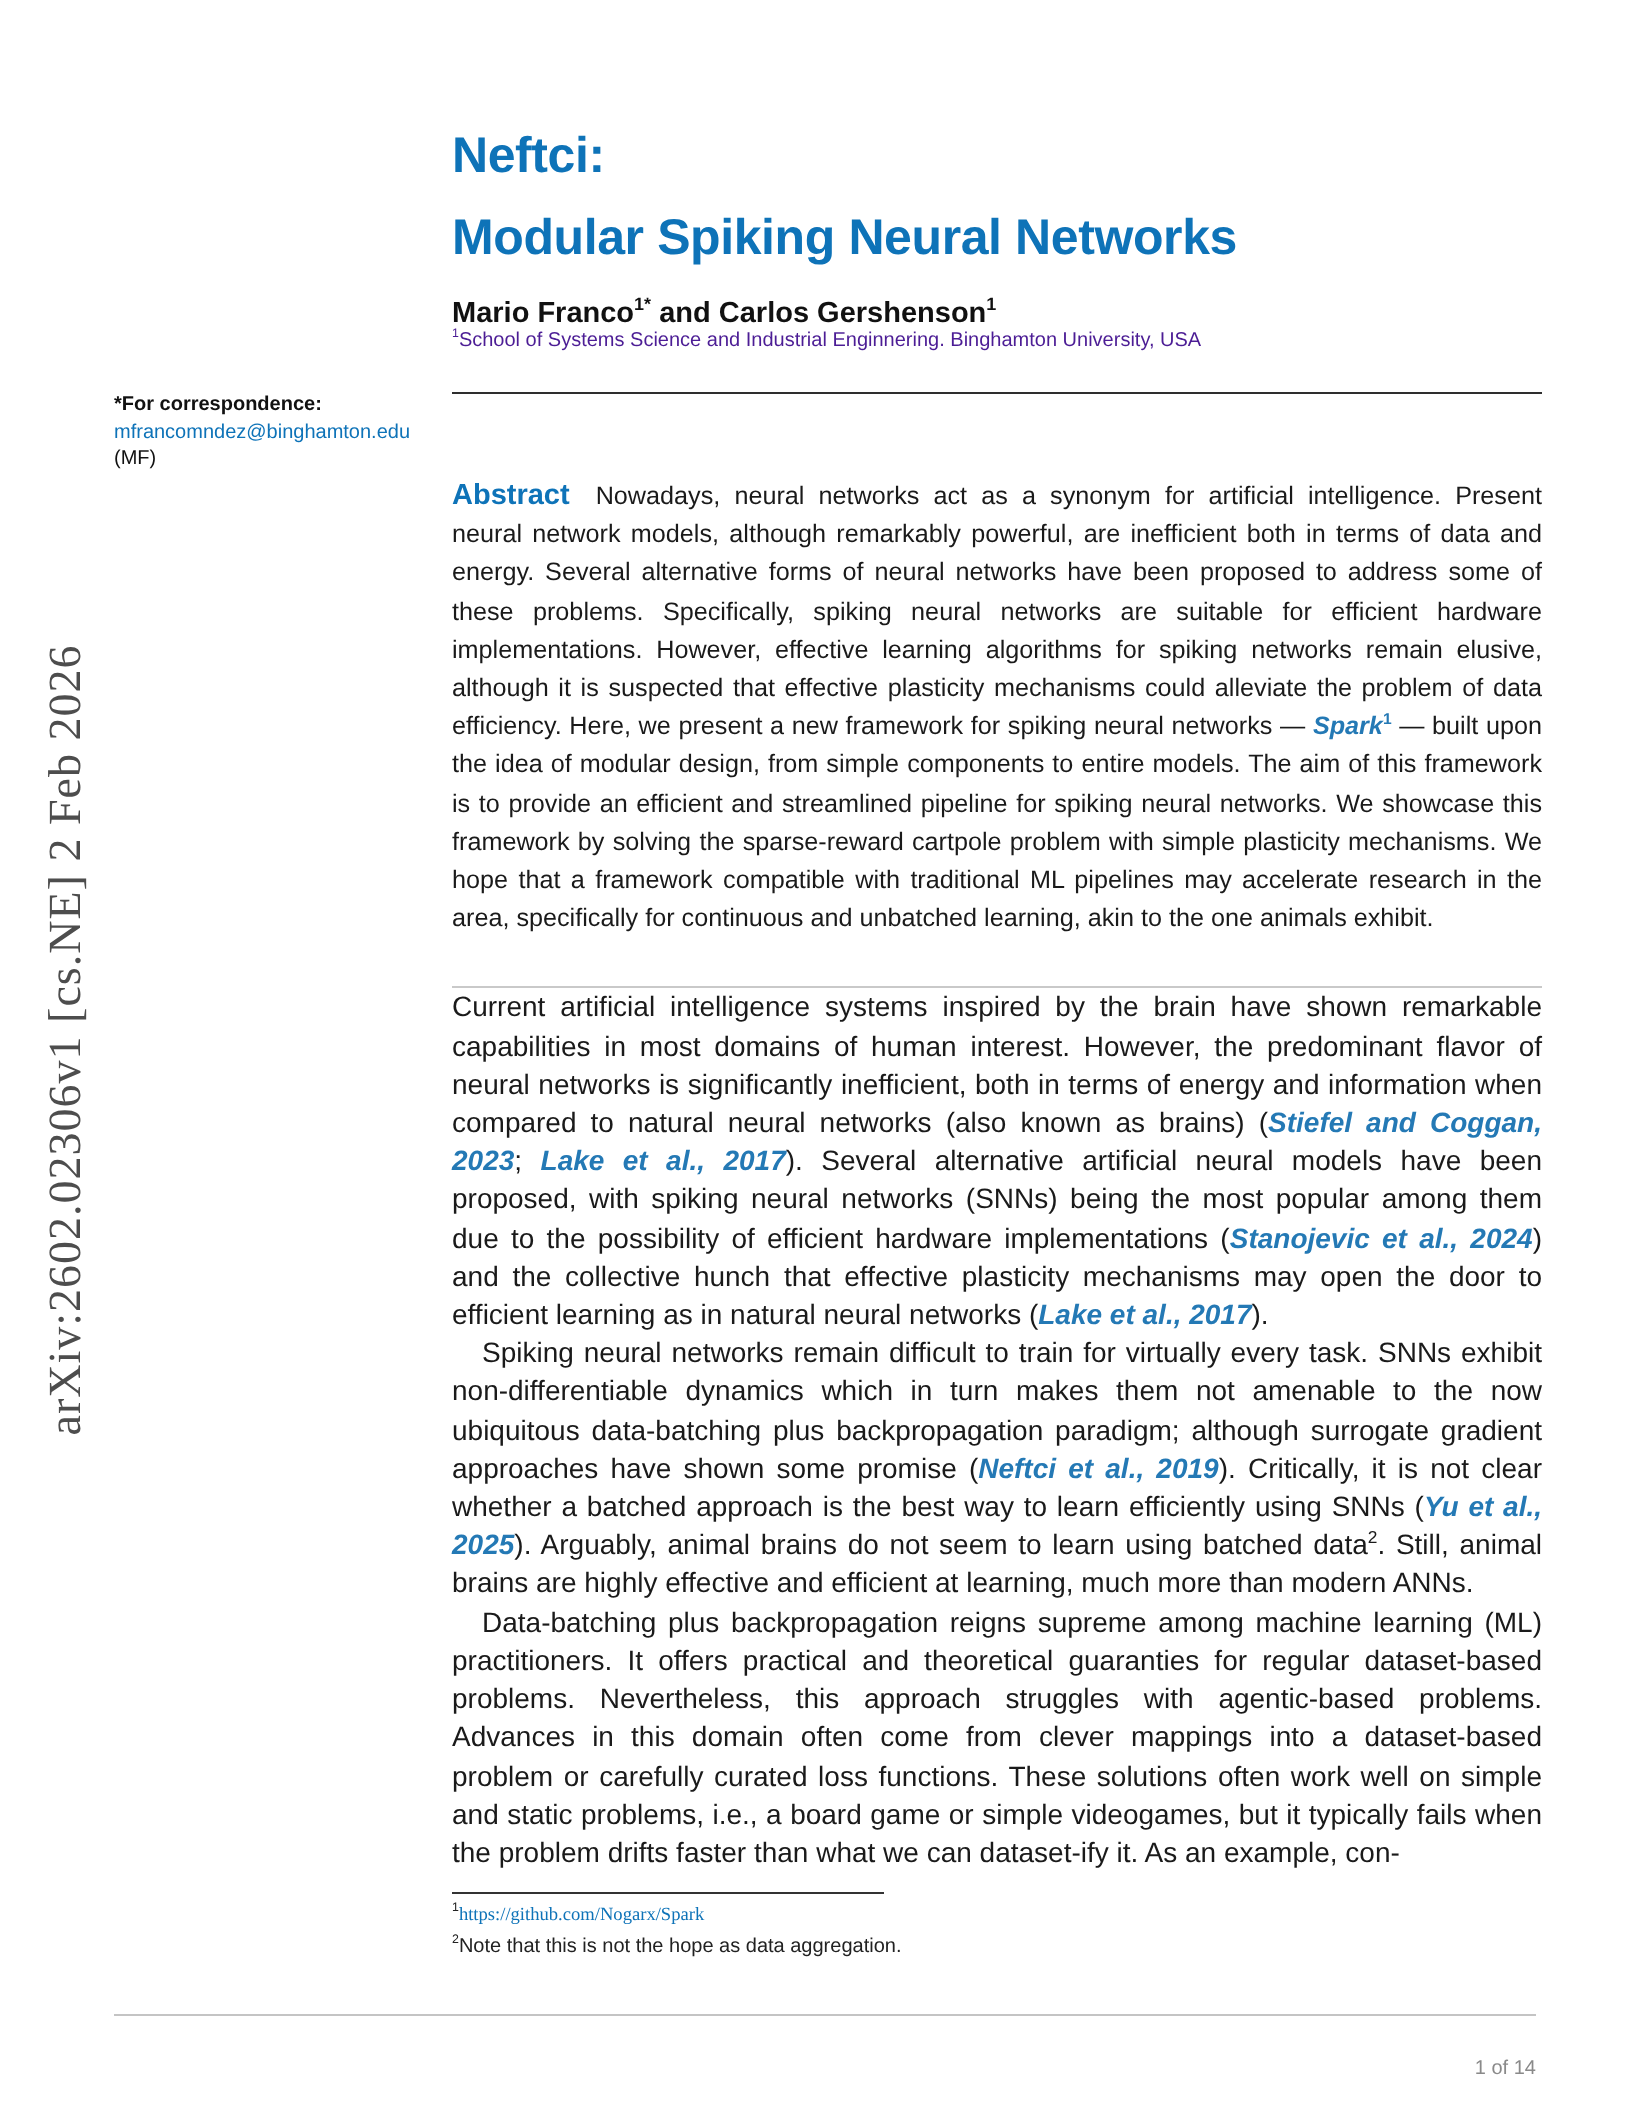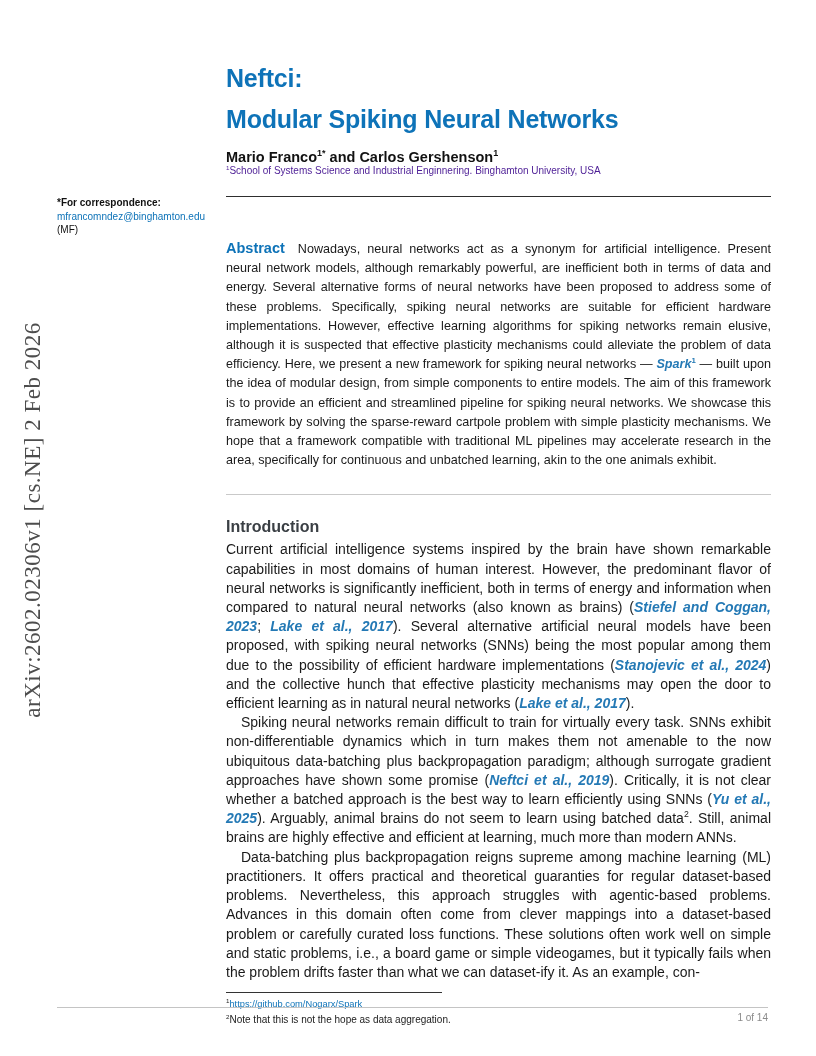--- a/index.html
+++ b/index.html
@@ -57,26 +57,26 @@
     font-size:14px;line-height:19.2px;text-align:justify;margin:0;
   }
   .section-heading + .body-par{margin-top:4px;}
   .indent{text-indent:15px;}
   .footnote-rule{
     width:216px;border:none;border-top:1px solid #333;margin-top:10px;
   }
   .footnotes{margin-top:3px;font-size:10px;line-height:1.5;color:#222;}
   .fn-link{
     color:var(--blue);text-decoration:none;cursor:pointer;
-    font-family:Liberation Sans, sans-serif;font-size:9.3px;
+    font-family:Liberation Serif, serif;font-size:9.3px;
   }
   
   .page-footer{position:absolute;left:57px;top:1007px;width:711px;}
   .rule-footer{border:none;border-top:1px solid #c4c4c4;}
-  .page-number{text-align:right;font-size:10px;color:#8a8a8a;margin-top:4px;}
+  .page-number{text-align:right;font-size:10px;color:#8a8a8a;margin-top:21px;}
 </style>
 </head>
 <body>
 
 <div class="page">
 
   <div class="arxiv-vertical">arXiv:2602.02306v1  [cs.NE]  2 Feb 2026</div>
 
   <aside class="sidenote">
     <div class="sidenote-label">*For correspondence:</div>
@@ -90,21 +90,20 @@
     <div class="authors"><span>Mario Franco</span><sup>1*</sup><span> and </span><span>Carlos Gershenson</span><sup>1</sup></div>
 
     <div class="affiliation"><sup>1</sup><span>School of Systems Science and Industrial Enginnering. Binghamton University, USA</span></div>
 
     <hr class="rule-dark">
 
     <section class="abstract"><span class="abstract-label">Abstract</span><span>Nowadays, neural networks act as a synonym for artificial intelligence. Present neural network models, although remarkably powerful, are inefficient both in terms of data and energy. Several alternative forms of neural networks have been proposed to address some of these problems. Specifically, spiking neural networks are suitable for efficient hardware implementations. However, effective learning algorithms for spiking networks remain elusive, although it is suspected that effective plasticity mechanisms could alleviate the problem of data efficiency. Here, we present a new framework for spiking neural networks — </span><span class="cite">Spark</span><sup class="cite-sup">1</sup><span> — built upon the idea of modular design, from simple components to entire models. The aim of this framework is to provide an efficient and streamlined pipeline for spiking neural networks. We showcase this framework by solving the sparse-reward cartpole problem with simple plasticity mechanisms. We hope that a framework compatible with traditional ML pipelines may accelerate research in the area, specifically for continuous and unbatched learning, akin to the one animals exhibit.</span></section>
 
     <hr class="rule-light">
 
-    <h2 class="section-heading">Introduction</h2>
 
     <p class="body-par"><span>Current artificial intelligence systems inspired by the brain have shown remarkable capabilities in most domains of human interest. However, the predominant flavor of neural networks is significantly inefficient, both in terms of energy and information when compared to natural neural networks (also known as brains) (</span><span class="cite">Stiefel and Coggan, 2023</span><span>; </span><span class="cite">Lake et al., 2017</span><span>). Several alternative artificial neural models have been proposed, with spiking neural networks (SNNs) being the most popular among them due to the possibility of efficient hardware implementations (</span><span class="cite">Stanojevic et al., 2024</span><span>) and the collective hunch that effective plasticity mechanisms may open the door to efficient learning as in natural neural networks (</span><span class="cite">Lake et al., 2017</span><span>).</span></p>
     <p class="body-par indent"><span>Spiking neural networks remain difficult to train for virtually every task. SNNs exhibit non-differentiable dynamics which in turn makes them not amenable to the now ubiquitous data-batching plus backpropagation paradigm; although surrogate gradient approaches have shown some promise (</span><span class="cite">Neftci et al., 2019</span><span>). Critically, it is not clear whether a batched approach is the best way to learn efficiently using SNNs (</span><span class="cite">Yu et al., 2025</span><span>). Arguably, animal brains do not seem to learn using batched data</span><sup>2</sup><span>. Still, animal brains are highly effective and efficient at learning, much more than modern ANNs.</span></p>
     <p class="body-par indent"><span>Data-batching plus backpropagation reigns supreme among machine learning (ML) practitioners. It offers practical and theoretical guaranties for regular dataset-based problems. Nevertheless, this approach struggles with agentic-based problems. Advances in this domain often come from clever mappings into a dataset-based problem or carefully curated loss functions. These solutions often work well on simple and static problems, i.e., a board game or simple videogames, but it typically fails when the problem drifts faster than what we can dataset-ify it. As an example, con-</span></p>
 
     <hr class="footnote-rule">
     <div class="footnotes">
       <div><sup>1</sup><a class="fn-link">https://github.com/Nogarx/Spark</a></div>
       <div><sup>2</sup><span>Note that this is not the hope as data aggregation.</span></div>
     </div>

